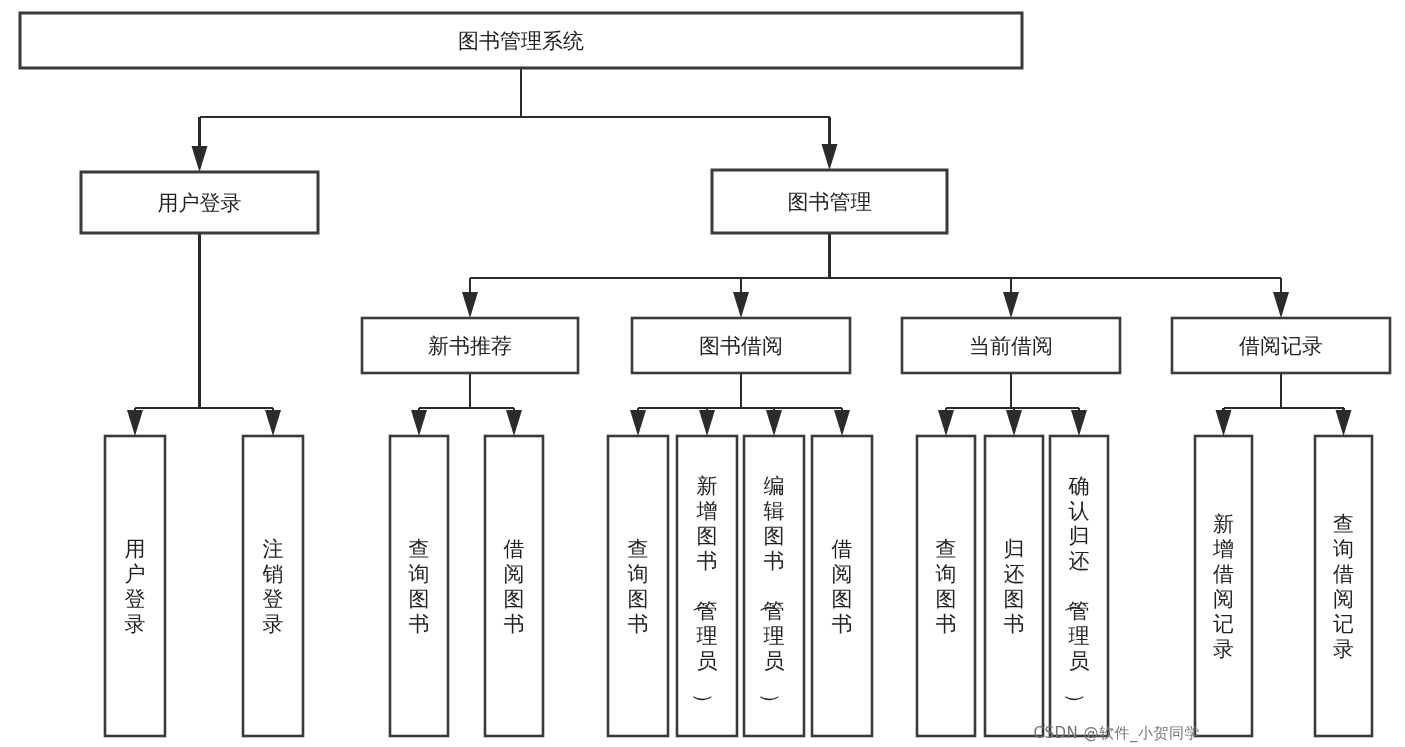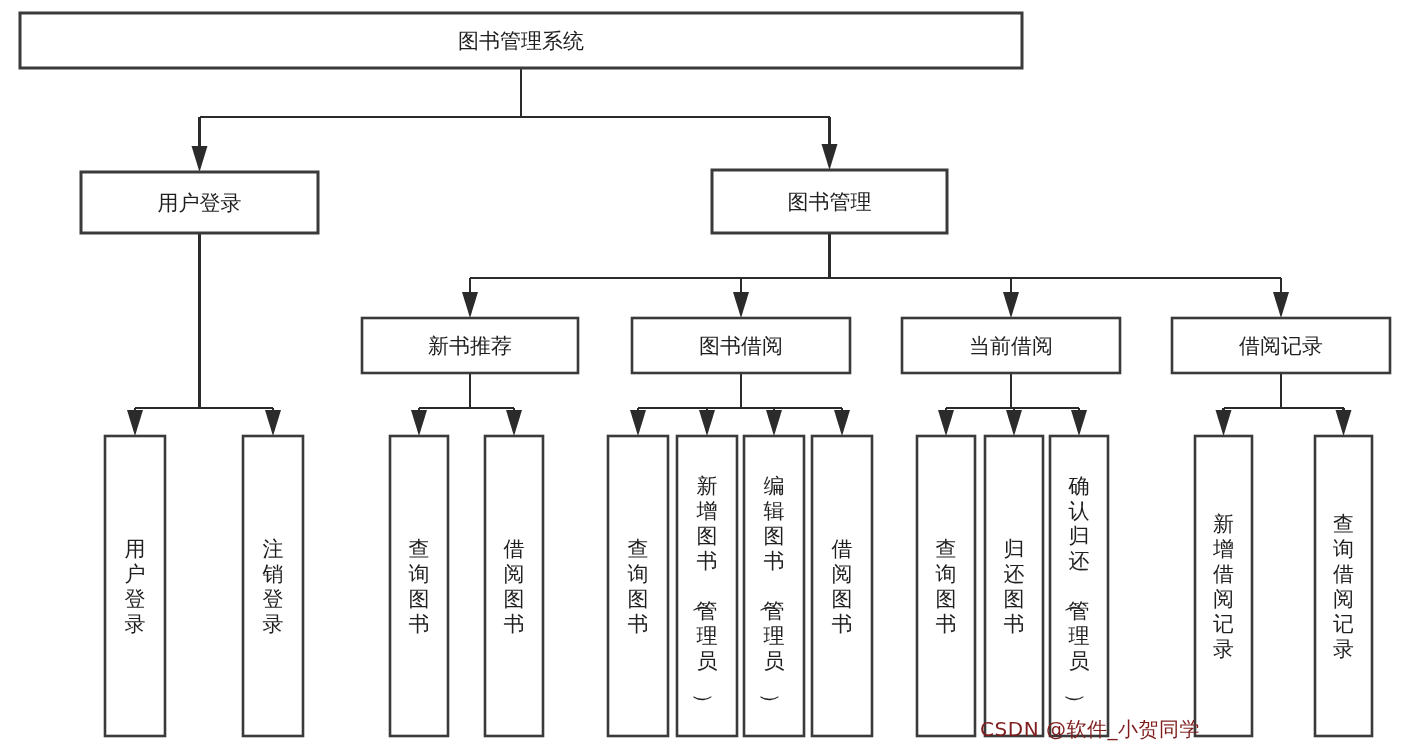--- a/index.html
+++ b/index.html
@@ -59,22 +59,22 @@
     font-family: "DejaVu Sans", "Liberation Sans", sans-serif;
     font-size: 21px;
     fill: #1f1f1f;
     text-anchor: middle;
   }
   .watermark-text {
     position: absolute;
     right: 8px;
     bottom: 4px;
     font-family: "DejaVu Sans", "Liberation Sans", sans-serif;
-    font-size: 20px;
-    color: #7f1d1d;
+    font-size: 15px;
+    color: #737373;
     letter-spacing: 0.5px;
     white-space: nowrap;
     user-select: none;
   }
 </style>
 </head>
 <body>
 
 <div id="diagram-root">
   <svg id="tree-svg" viewBox="0 0 1405 747">

